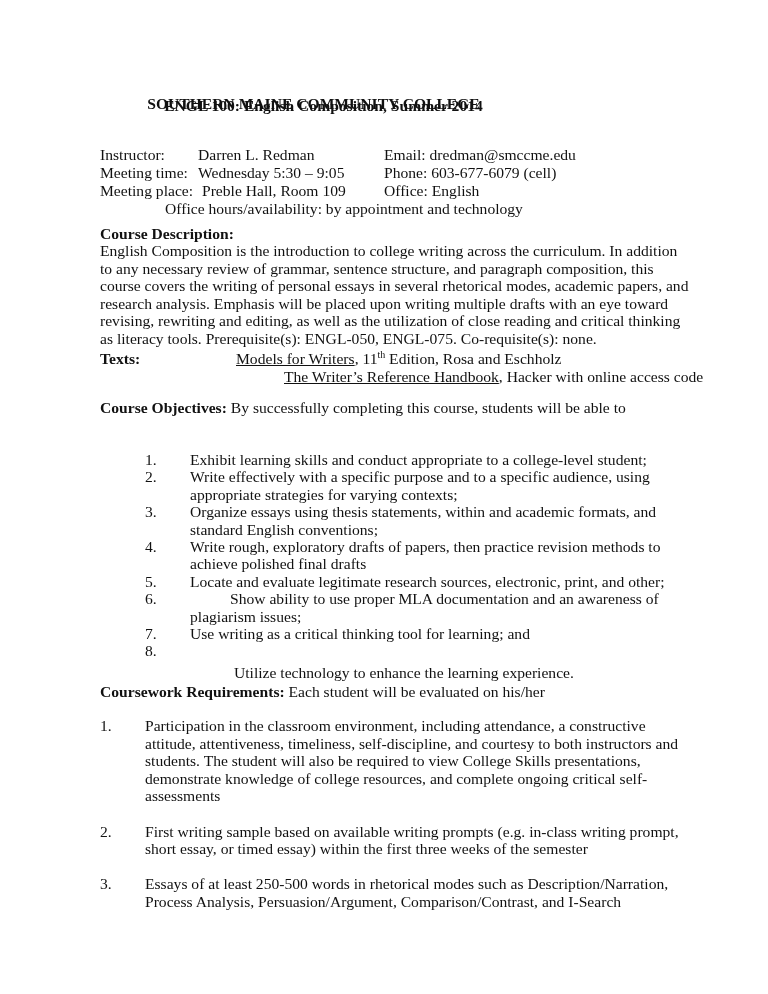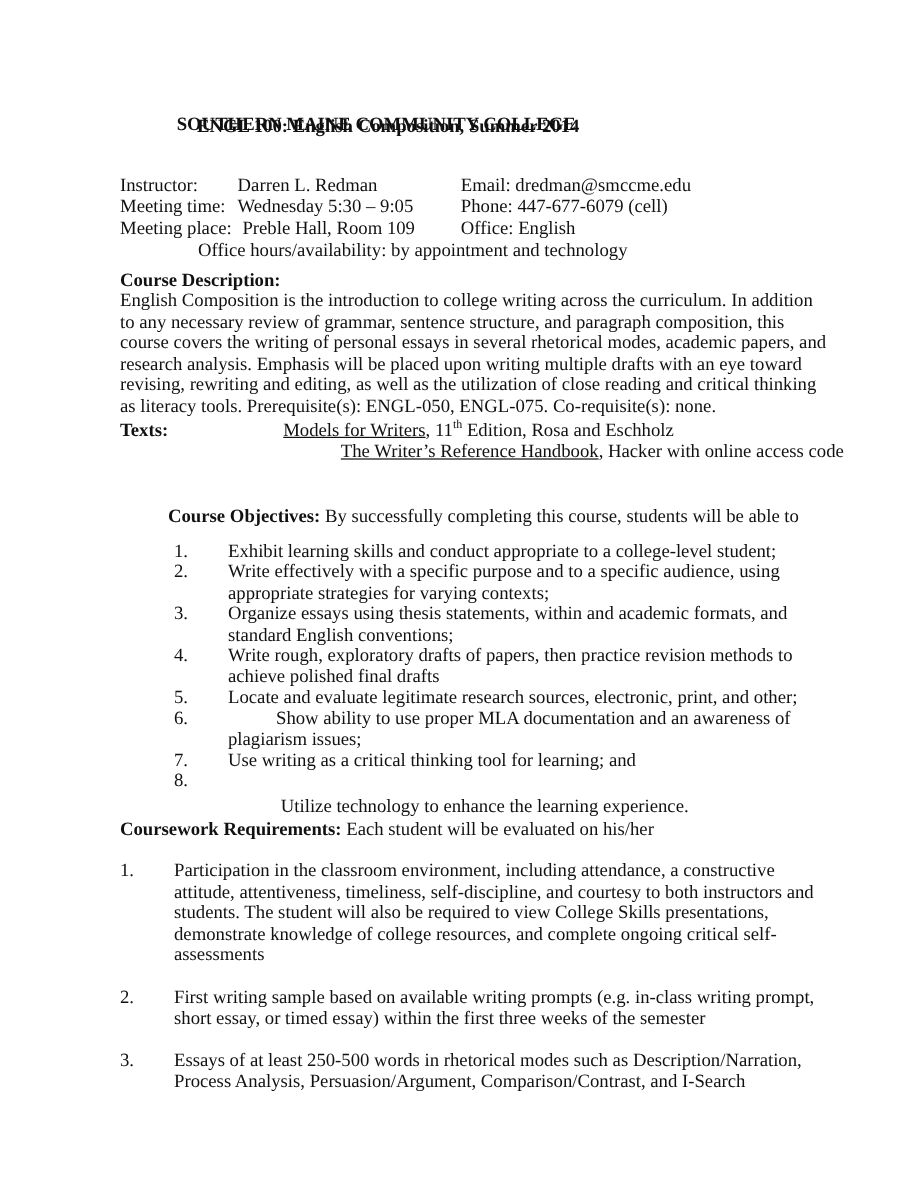--- a/index.html
+++ b/index.html
@@ -16,21 +16,21 @@
 <div class="abs center" style="left:0;width:627px;top:95px;">SOUTHERN MAINE COMMUNITY COLLEGE</div>
 <div class="abs center" style="left:0;width:647px;top:97px;">ENGL 100: English Composition, Summer 2014</div>
 
 <div class="abs" style="left:100px;top:146px;">Instructor:</div>
 <div class="abs" style="left:198px;top:146px;">Darren L. Redman</div>
 <div class="abs" style="left:100px;top:164px;">Meeting time:</div>
 <div class="abs" style="left:198px;top:164px;">Wednesday 5:30 – 9:05</div>
 <div class="abs" style="left:100px;top:182px;">Meeting place:</div>
 <div class="abs" style="left:202px;top:182px;">Preble Hall, Room 109</div>
 <div class="abs" style="left:384px;top:146px;">Email: dredman@smccme.edu</div>
-<div class="abs" style="left:384px;top:164px;">Phone: 447-677-6079 (cell)</div>
+<div class="abs" style="left:384px;top:164px;">Phone: 603-677-6079 (cell)</div>
 <div class="abs" style="left:384px;top:182px;">Office: English</div>
 <div class="abs" style="left:0;width:688px;text-align:center;top:200px;">Office hours/availability: by appointment and technology</div>
 
 <div class="abs" style="left:100px;top:225px;font-weight:bold;">Course Description:</div>
 <div id="desc">
     <div class="abs" style="left: 100px; top: 242px;">English Composition is the introduction to college writing across the curriculum.  In addition</div>
     <div class="abs" style="left: 100px; top: 259.6px;">to any necessary review of grammar, sentence structure, and paragraph composition, this</div>
     <div class="abs" style="left: 100px; top: 277.2px;">course covers the writing of personal essays in several rhetorical modes, academic papers, and</div>
     <div class="abs" style="left: 100px; top: 294.8px;">research analysis.  Emphasis will be placed upon writing multiple drafts with an eye toward</div>
     <div class="abs" style="left: 100px; top: 312.4px;">revising, rewriting and editing, as well as the utilization of close reading and critical thinking</div>
@@ -38,21 +38,21 @@
   </div>
 
 <div class="abs" style="left:100px;top:350px;font-weight:bold;">Texts:</div>
 <div class="abs" style="left:236px;top:350px;">
   <span class="u">Models for Writers</span><span>, 11</span><sup style="font-size:10px;line-height:0;">th</sup><span> Edition, Rosa and Eschholz</span>
 </div>
 <div class="abs" style="left:236px;top:368px;margin-left:48px;">
   <span class="u">The Writer’s Reference Handbook</span><span>, Hacker with online access code</span>
 </div>
 
-<div class="abs" style="left:100px;top:422px;margin-left:40px;">
+<div class="abs" style="left:100px;top:399px;">
   <b>Course Objectives:</b><span> By successfully completing this course, students will be able to</span>
 </div>
 <div id="obj">
     <div class="abs" style="left: 145px; top: 451px;">1.</div>
     <div class="abs" style="left: 190px; top: 451px;">Exhibit learning skills and conduct appropriate to a college-level student;</div>
     <div class="abs" style="left: 145px; top: 468.4px;">2.</div>
     <div class="abs" style="left: 190px; top: 468.4px;">Write effectively with a specific purpose and to a specific audience, using</div>
     <div class="abs" style="left: 190px; top: 485.8px;">appropriate strategies for varying contexts;</div>
     <div class="abs" style="left: 145px; top: 503.2px;">3.</div>
     <div class="abs" style="left: 190px; top: 503.2px;">Organize essays using thesis statements, within and academic formats, and</div>

